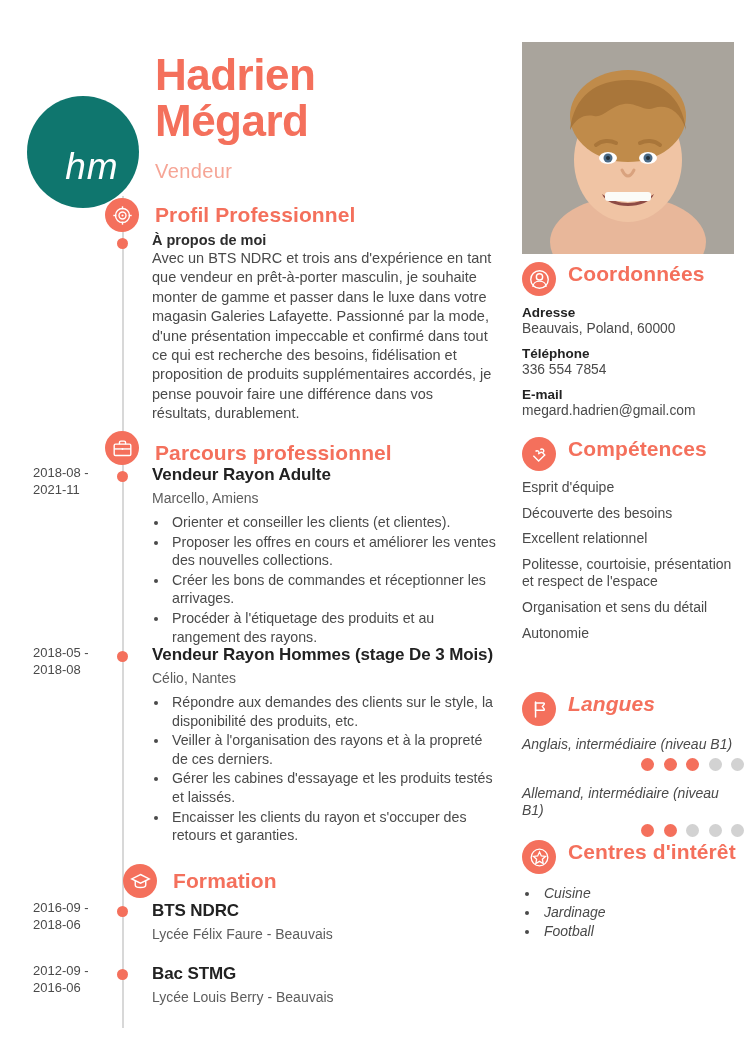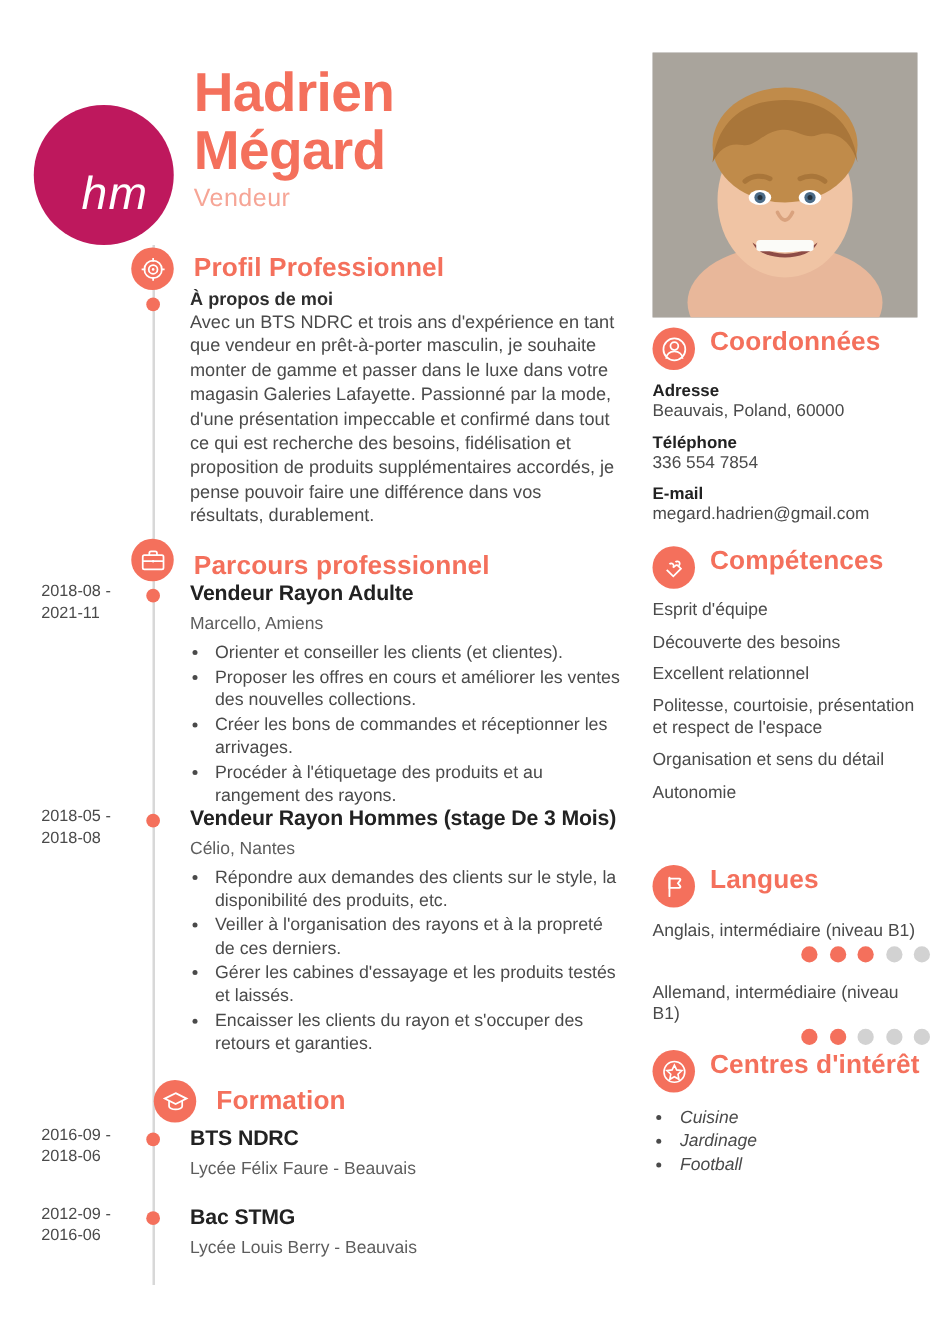--- a/index.html
+++ b/index.html
@@ -17,37 +17,37 @@
 
   
   .rail {
     position:absolute; left:122px; top:196px; width:2px; height:832px;
     background:#d8d8d8;
   }
 
   
   .header { position:absolute; left:0; top:40px; width:512px; height:150px; }
   .monogram {
-    position:absolute; left:27px; top:44px;
+    position:absolute; left:27px; top:56px;
     width:112px; height:112px; border-radius:50%;
-    background:#be185d;
+    background:#0f766e;
   }
   .monogram-text {
     position:absolute; left:0; top:0; width:112px; height:112px;
     display:flex; align-items:center; justify-content:center;
     font-size:37px; font-style:italic; color:#ffffff;
     letter-spacing:1px; padding-top:30px; padding-left:18px;
   }
   .name-block { position:absolute; left:155px; top:12px; width:340px; }
   .fname, .lname {
     font-size:44px; line-height:46px; font-weight:bold;
     color:#f4705c; letter-spacing:-0.5px;
   }
   .role {
-    margin-top:4px; font-size:20px; color:#f6a596; letter-spacing:0.4px;
+    margin-top:16px; font-size:20px; color:#f6a596; letter-spacing:0.4px;
   }
 
   
   .sec-head { position:absolute; display:flex; align-items:center; }
   .sec-bubble {
     width:34px; height:34px; border-radius:50%;
     background:#f4705c; flex:none;
     display:flex; align-items:center; justify-content:center;
   }
   .sec-bubble svg { width:21px; height:21px; display:block; }
@@ -300,21 +300,21 @@
         <div class="r-title">Compétences</div>
       </div>
       <div class="skill-item">Esprit d'équipe</div>
       <div class="skill-item">Découverte des besoins</div>
       <div class="skill-item">Excellent relationnel</div>
       <div class="skill-item">Politesse, courtoisie, présentation et respect de l'espace</div>
       <div class="skill-item">Organisation et sens du détail</div>
       <div class="skill-item">Autonomie</div>
     </div>
 
-    <div class="r-sec" style="top:692px;">
+    <div class="r-sec" style="top:692px;font-style:italic;">
       <div class="r-head">
         <div class="r-bubble">
           <svg viewBox="0 0 24 24" fill="none" stroke="#ffffff" stroke-width="1.7">
             <line x1="7.5" y1="3.5" x2="7.5" y2="20.5" stroke-linecap="round"></line>
             <path d="M7.5 4.5h9a1 1 0 0 1 .8 1.6l-2 2.6 2 2.6a1 1 0 0 1-.8 1.6h-9z"></path>
           </svg>
         </div>
         <div class="r-title">Langues</div>
       </div>
 

